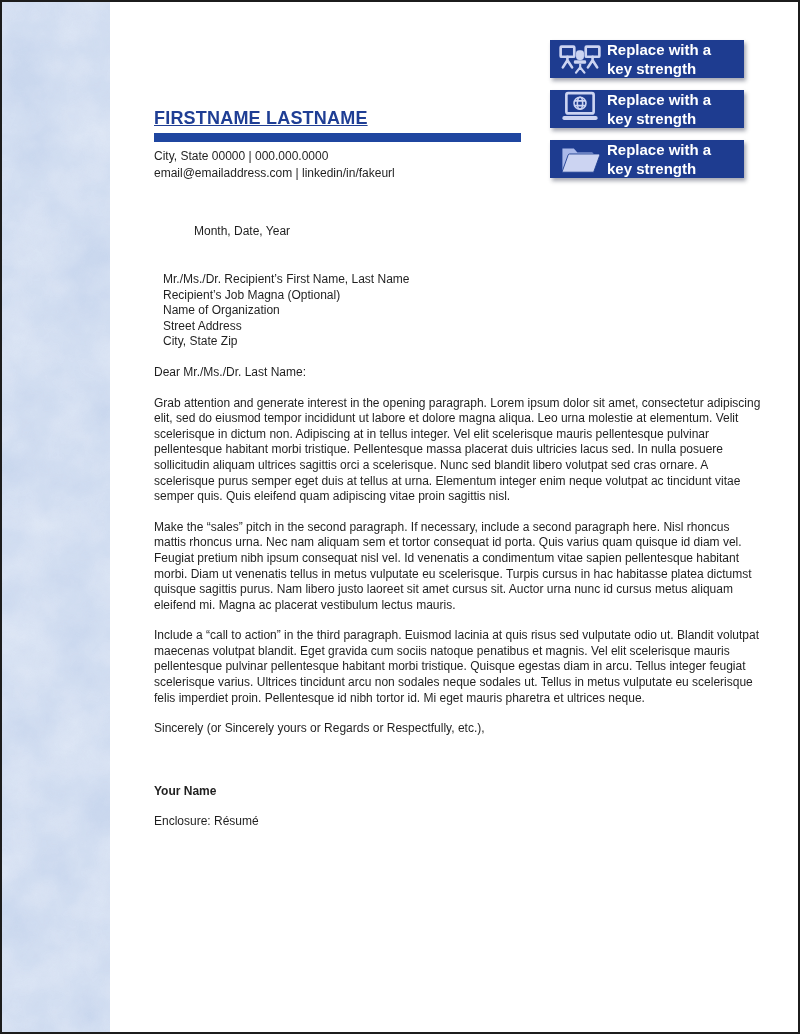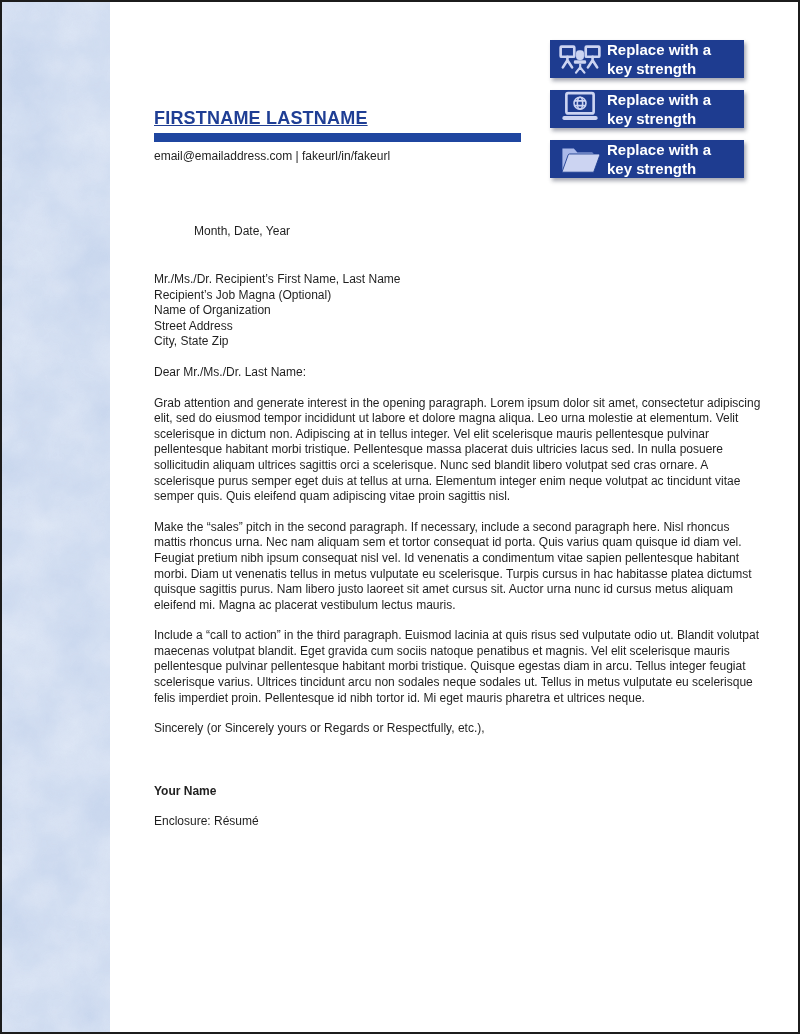--- a/index.html
+++ b/index.html
@@ -90,21 +90,21 @@
   .letter {
     position: absolute;
     left: 152px; top: 270px;
     width: 608px;
     font-size: 12px;
     line-height: 15.6px;
     color: #1f1f1f;
   }
   .letter p { margin: 0 0 15px 0; }
   .letter .recipient-line { margin: 0; }
-  .recipient-block { margin: 0 0 15px 0; }
+  .recipient-block { margin: 0 0 15px 9px; }
   .closing { margin-bottom: 0 !important; }
   .signature { margin-top: 47px !important; font-weight: bold; }
 </style>
 </head>
 <body>
 
 <div class="page">
 
   <div class="sidebar">
     <svg width="108" height="1030" preserveAspectRatio="none">
@@ -120,21 +120,22 @@
       </defs>
       <rect width="108" height="1030" fill="#c9d7ee"></rect>
       <rect width="108" height="1030" filter="url(#mottle1)" opacity="0.8"></rect>
       <rect width="108" height="1030" filter="url(#mottle2)" opacity="0.35"></rect>
     </svg>
   </div>
 
   <h1 class="title">FIRSTNAME LASTNAME</h1>
   <div class="header-rule"></div>
   <div class="contact">
-    <div>email@emailaddress.com | fakeurl/in/fakeurl</div>
+    <div>City, State 00000 | 000.000.0000</div>
+    <div>email@emailaddress.com | linkedin/in/fakeurl</div>
   </div>
 
   <div class="badges">
 
     <div class="badge">
       <span class="badge-icon">
         <svg width="44" height="38" viewBox="0 0 50 42">
           <g fill="none" stroke="#ccd4f2" stroke-width="3" stroke-linecap="round">
             <rect x="3" y="7" width="15.5" height="11.5" rx="1"></rect>
             <rect x="31.5" y="7" width="15.5" height="11.5" rx="1"></rect>

